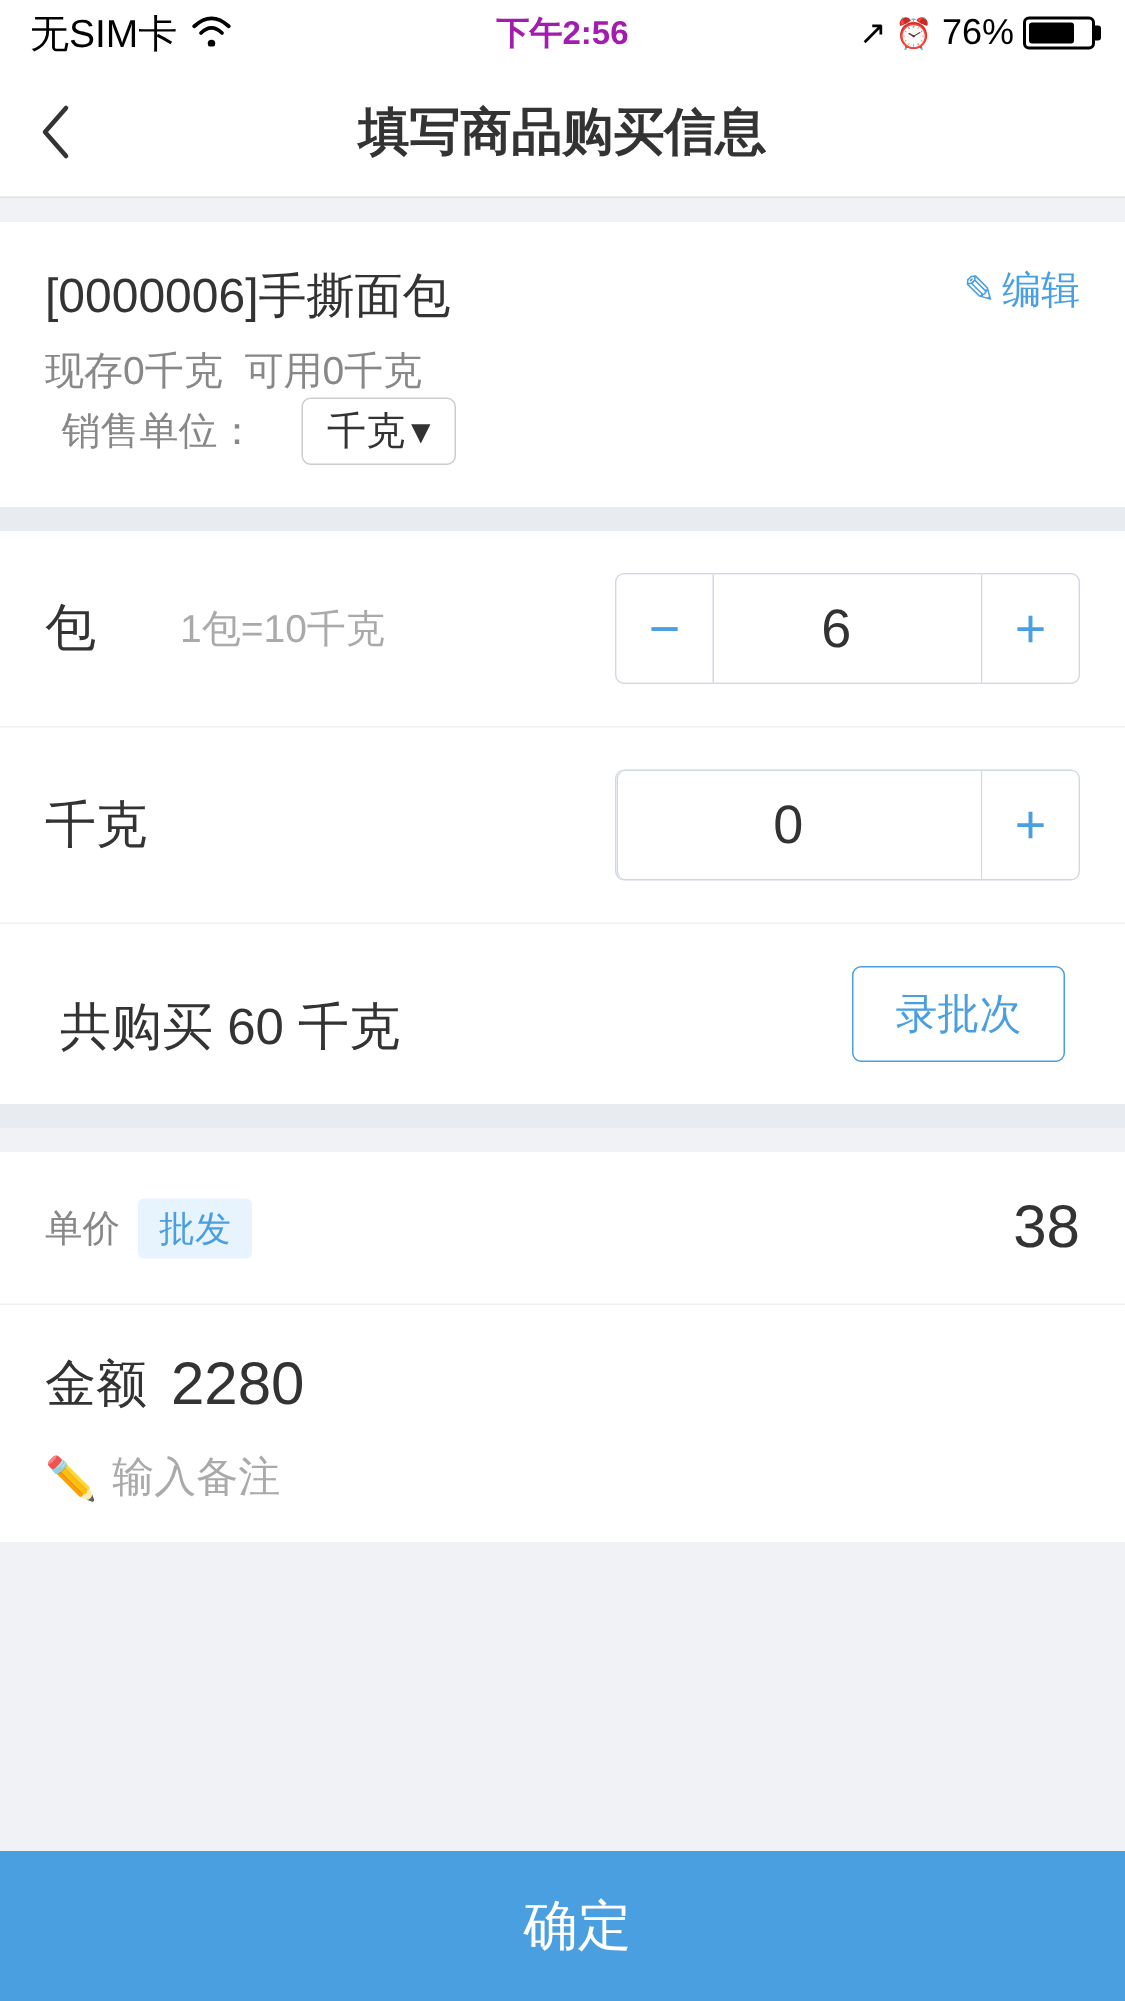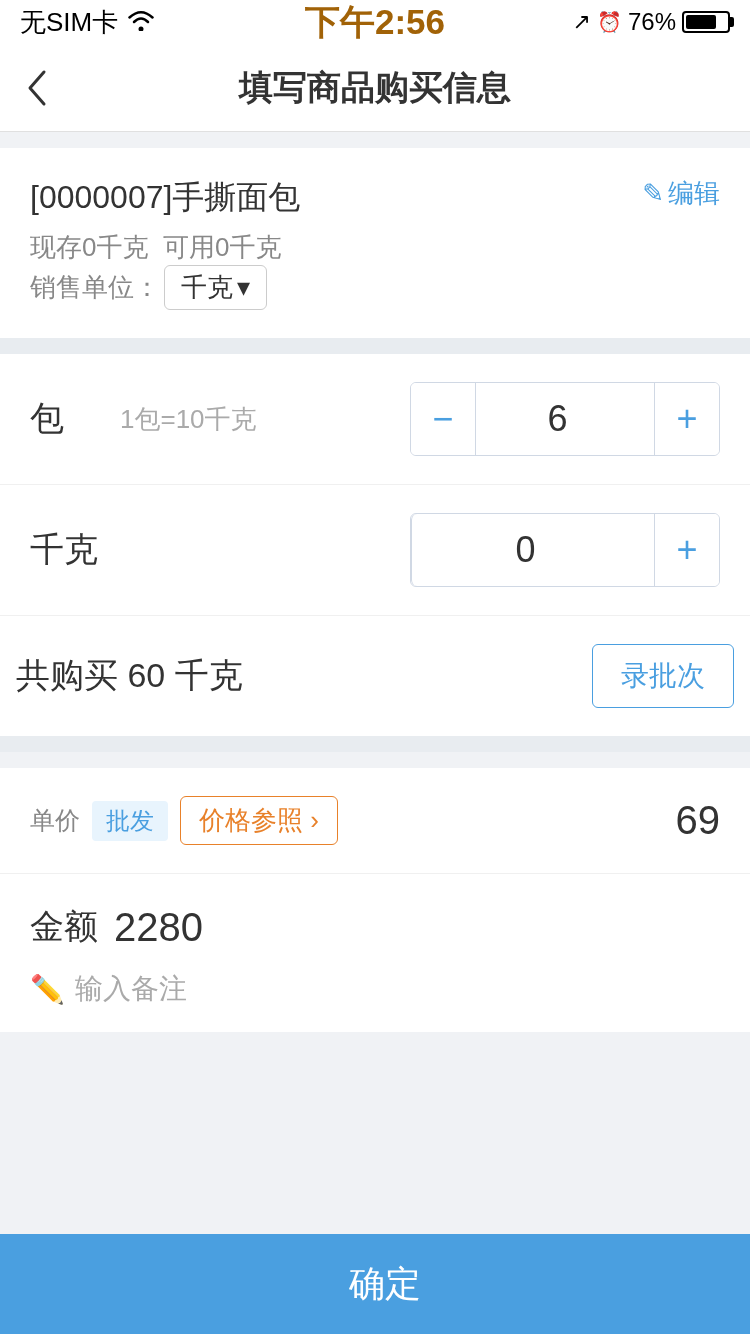--- a/index.html
+++ b/index.html
@@ -25,23 +25,23 @@
       font-weight: 500;
     }
     .status-left {
       display: flex;
       align-items: center;
       gap: 8px;
       font-size: 26px;
       color: #000;
     }
     .status-center {
-      font-size: 35px;
+      font-size: 22px;
       font-weight: 600;
-      color: #a16207;
+      color: #a21caf;
       position: absolute;
       left: 50%;
       transform: translateX(-50%);
     }
     .status-right {
       display: flex;
       align-items: center;
       gap: 6px;
       font-size: 24px;
       color: #000;
@@ -129,23 +129,24 @@
       font-weight: 500;
       margin-bottom: 10px;
     }
     .product-stock {
       font-size: 26px;
       color: #888;
     }
     .product-unit-row {
       display: flex;
       align-items: center;
-      gap: 4px;
+      gap: 30px;
       font-size: 26px;
       color: #888;
+      margin-left: 11px;
     }
     .unit-select {
       border: 1px solid #ccc;
       border-radius: 6px;
       padding: 4px 16px;
       font-size: 26px;
       color: #333;
       background: #fff;
       display: flex;
       align-items: center;
@@ -238,22 +239,22 @@
       align-items: center;
       margin-left: auto;
       border: 1px solid #d0d8e4;
       border-radius: 6px;
       overflow: hidden;
     }
 
     
     .total-row {
       display: flex;
-      align-items: center;
-      padding: 28px 16px;
+      align-items: flex-end;
+      padding: 28px 40px;
       background: #fff;
     }
     .total-text {
       font-size: 34px;
       color: #333;
     }
     .batch-btn {
       margin-left: auto;
       border: 1px solid #4a9fe0;
       border-radius: 6px;
@@ -403,21 +404,21 @@
         <polyline points="20,4 6,20 20,36" stroke="#333" stroke-width="3" fill="none" stroke-linecap="round" stroke-linejoin="round"></polyline>
       </svg>
   </div>
   <div class="nav-title">填写商品购买信息</div>
 </div>
 
 <div class="main-content">
 
   <div class="product-card">
     <div class="product-info">
-      <div class="product-name">[0000007]手撕面包</div>
+      <div class="product-name">[0000006]手撕面包</div>
       <div class="product-stock">
         <span>现存0千克</span>&nbsp;&nbsp;<span>可用0千克</span>
       </div>
       <div class="product-unit-row">
         <span>销售单位：</span>
         <div class="unit-select">
           <span>千克</span>
           <span>▾</span>
         </div>
       </div>
@@ -458,22 +459,21 @@
     </div>
 
   </div>
 
   <div class="separator"></div>
 
   <div class="price-section">
     <div class="price-row">
       <span class="price-label">单价</span>
       <span class="price-tag">批发</span>
-      <button class="price-ref-btn">价格参照 ›</button>
-      <span class="price-value">69</span>
+      <span class="price-value">38</span>
     </div>
   </div>
 
   <div class="amount-section">
     <div class="amount-row">
       <span class="amount-label">金额</span>
       <span class="amount-value">2280</span>
     </div>
     <div class="remark-row">
       <span class="remark-icon">✏️</span>

